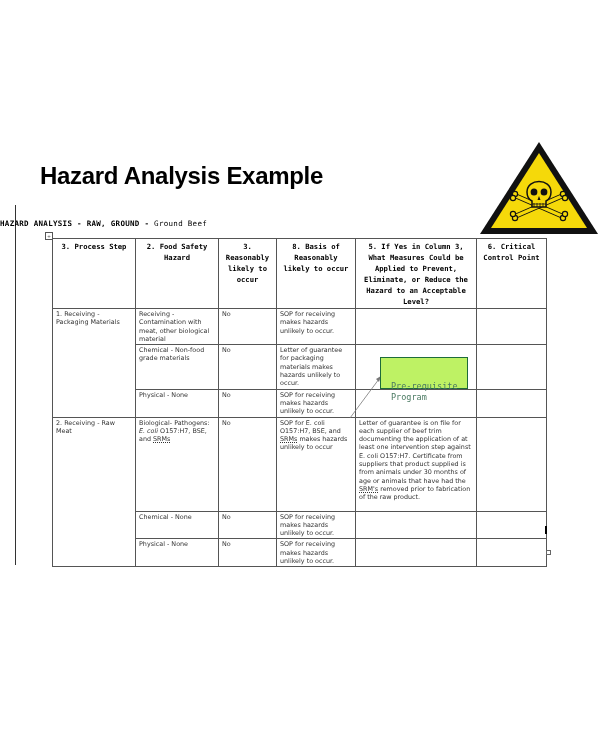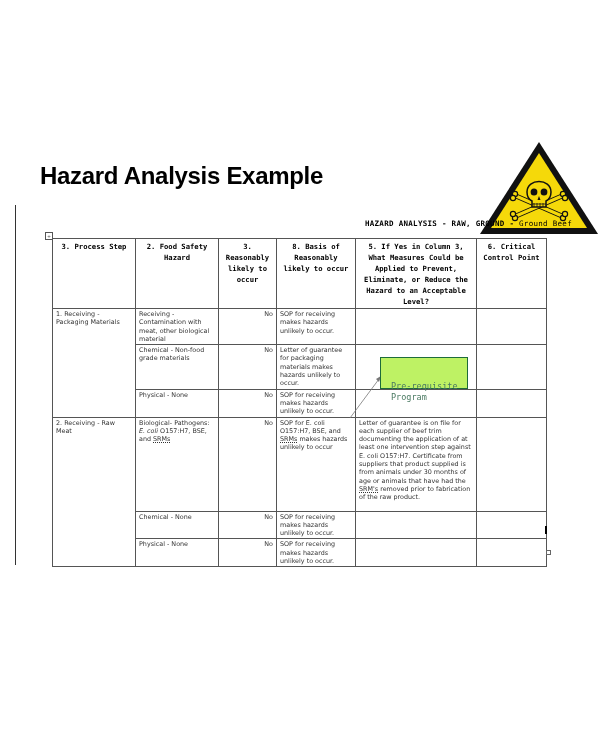--- a/index.html
+++ b/index.html
@@ -39,21 +39,21 @@
     top: 205px;
     width: 1px;
     height: 360px;
     background: #333;
   }
   .doc-heading {
     position: absolute;
     left: 0;
     width: 572px;
     top: 219px;
-    text-align: right;
+    text-align: left;
     font-family: "DejaVu Sans Mono", monospace;
     font-size: 7.5px;
     font-weight: bold;
     letter-spacing: 0.3px;
   }
   .doc-heading .light {
     font-weight: normal;
   }
   .table-handle {
     position: absolute;
@@ -90,21 +90,21 @@
     text-align: center;
     height: 60px;
     padding-top: 2px;
   }
   .hazard-table td {
     font-size: 6.4px;
     line-height: 8.3px;
     color: #333;
   }
   .hazard-table td.center {
-    text-align: right;
+    text-align: left;
   }
   .underline-dotted {
     text-decoration: underline dotted;
   }
   .italic {
     font-style: italic;
   }
   .callout {
     position: absolute;
     left: 380px;

